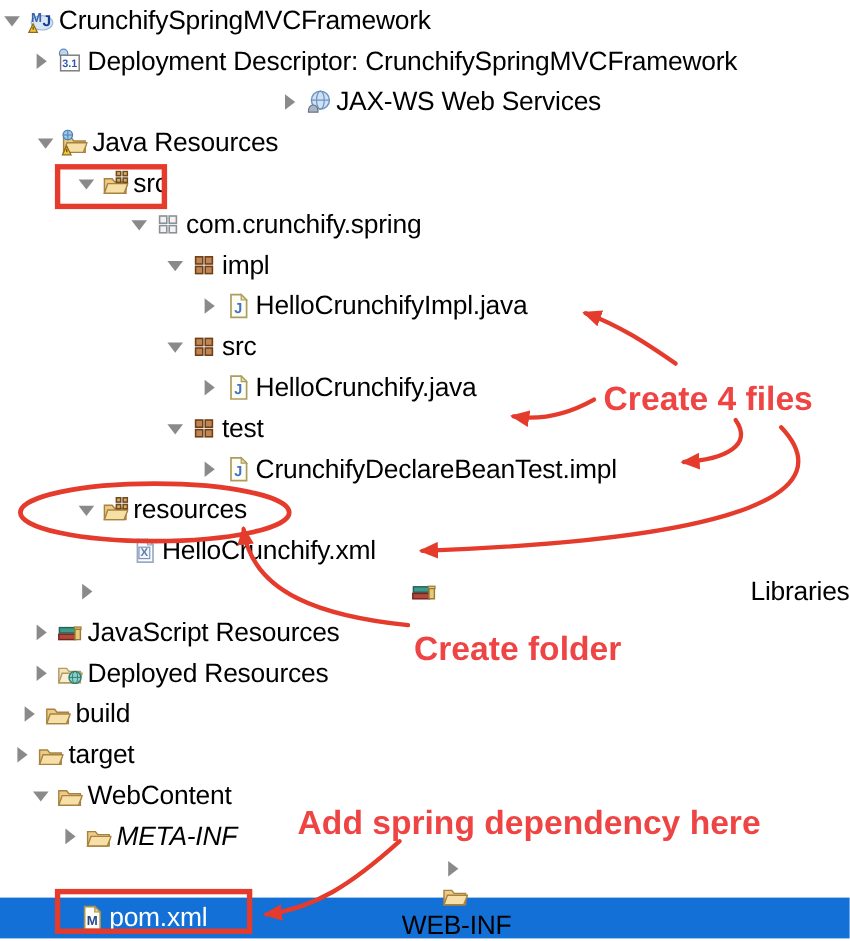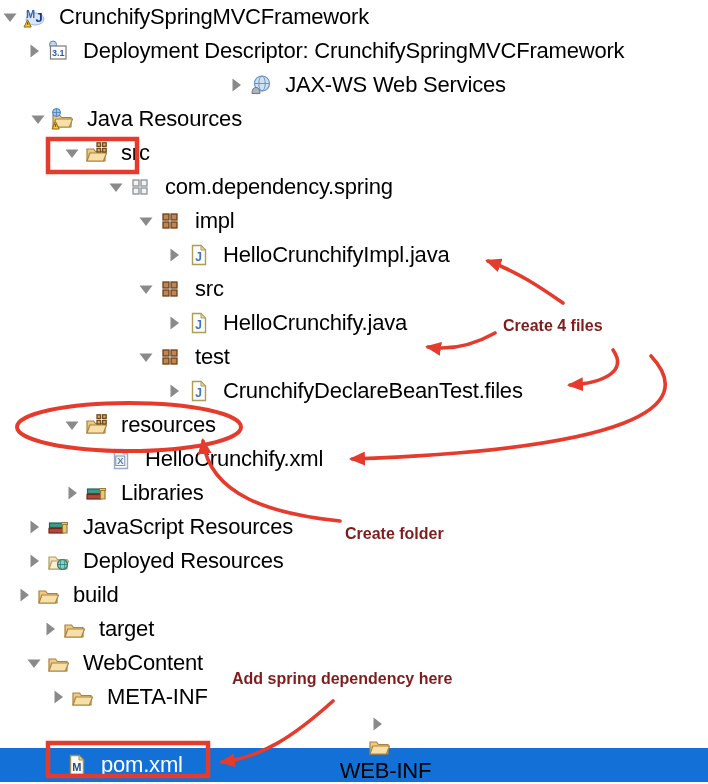--- a/index.html
+++ b/index.html
@@ -9,25 +9,25 @@
     font-family:"Liberation Sans","DejaVu Sans",sans-serif;
   }
   #tree{position:absolute;left:0;top:0;width:708px;z-index:1;}
   .row{
     height:34px;display:flex;align-items:center;
     font-size:22px;color:#000;white-space:nowrap;
   }
   .row.selected{background:#1370d6;color:#ffffff;}
   .arrow-slot{width:20px;flex:0 0 20px;display:flex;align-items:center;justify-content:flex-start;}
   .icon-slot{width:24px;flex:0 0 24px;display:flex;align-items:center;justify-content:center;}
-  .lbl{margin-left:13px;letter-spacing:-0.2px;}
+  .lbl{margin-left:3px;letter-spacing:-0.2px;}
   #overlay{position:absolute;left:0;top:0;width:708px;height:784px;z-index:5;pointer-events:none;}
   .anno-text{
-    position:absolute;z-index:6;font-size:16px;font-weight:600;
-    color:#7f1d1d;white-space:nowrap;pointer-events:none;
+    position:absolute;z-index:6;font-size:28px;font-weight:600;
+    color:#ef4444;white-space:nowrap;pointer-events:none;
     font-family:"Liberation Sans","DejaVu Sans",sans-serif;
   }
 </style>
 </head>
 <body>
 
 <div id="tree">
     <div class="row" style="padding-left: 2px;">
       <span class="arrow-slot">
         <svg width="16" height="16" viewBox="0 0 16 16">
@@ -123,21 +123,21 @@
       <span class="icon-slot">
         <svg width="22" height="22" viewBox="0 0 22 22" font-family="Liberation Sans,sans-serif">
           <g fill="#f2f2f2" stroke="#8a8f96" stroke-width="1.3">
             <rect x="4" y="4" width="6" height="6"></rect>
             <rect x="12" y="4" width="6" height="6"></rect>
             <rect x="4" y="12" width="6" height="6"></rect>
             <rect x="12" y="12" width="6" height="6"></rect>
           </g>
         </svg>
       </span>
-      <span class="lbl">com.dependency.spring</span>
+      <span class="lbl">com.crunchify.spring</span>
     </div>
     <div class="row" style="padding-left: 138px;">
       <span class="arrow-slot">
         <svg width="16" height="16" viewBox="0 0 16 16">
           <path d="M1.5 4.5 L14.5 4.5 L8 13 z" fill="#8a8a8a"></path>
         </svg>
       </span>
       <span class="icon-slot">
         <svg width="22" height="22" viewBox="0 0 22 22" font-family="Liberation Sans,sans-serif">
           <g fill="#c08552" stroke="#6e3f16" stroke-width="1.3">
@@ -222,21 +222,21 @@
           <path d="M4.5 1.5 L13 8 L4.5 14.5 z" fill="#8a8a8a"></path>
         </svg>
       </span>
       <span class="icon-slot">
         <svg width="22" height="22" viewBox="0 0 22 22" font-family="Liberation Sans,sans-serif">
           <path d="M5.5 1.5 H14 L18.5 6 V20.5 H5.5 z" fill="#fdfdf5" stroke="#ac9d5c" stroke-width="1.4"></path>
           <path d="M14 1.5 L18.5 6 H14 z" fill="#e6dcae" stroke="#ac9d5c"></path>
           <text x="11.5" y="16.5" font-size="12" font-weight="bold" fill="#4173c4" text-anchor="middle">J</text>
         </svg>
       </span>
-      <span class="lbl">CrunchifyDeclareBeanTest.files</span>
+      <span class="lbl">CrunchifyDeclareBeanTest.impl</span>
     </div>
     <div class="row" style="padding-left: 64px;">
       <span class="arrow-slot">
         <svg width="16" height="16" viewBox="0 0 16 16">
           <path d="M1.5 4.5 L14.5 4.5 L8 13 z" fill="#8a8a8a"></path>
         </svg>
       </span>
       <span class="icon-slot">
         <svg width="22" height="22" viewBox="0 0 22 22" font-family="Liberation Sans,sans-serif">
           <path d="M2 7 h6.5 l2 2.5 H20 v9.5 H2 z" fill="#eccb87" stroke="#a8823f" stroke-width="1.2"></path>
@@ -255,21 +255,21 @@
       <span class="icon-slot">
         <svg width="22" height="22" viewBox="0 0 22 22" font-family="Liberation Sans,sans-serif">
           <path d="M5.5 1.5 H14 L18.5 6 V20.5 H5.5 z" fill="#fcfdff" stroke="#9aaac2" stroke-width="1.4"></path>
           <path d="M14 1.5 L18.5 6 H14 z" fill="#dce5f0" stroke="#9aaac2"></path>
           <rect x="6.8" y="8" width="9" height="9.5" fill="#f2f5fa" stroke="#7d93b5"></rect>
           <text x="11.3" y="15.6" font-size="9.5" font-weight="bold" fill="#5c7eae" text-anchor="middle">X</text>
         </svg>
       </span>
       <span class="lbl">HelloCrunchify.xml</span>
     </div>
-    <div class="row" style="padding-left: 64px;">
+    <div class="row" style="padding-left: 64px; justify-content: space-between;">
       <span class="arrow-slot">
         <svg width="16" height="16" viewBox="0 0 16 16">
           <path d="M4.5 1.5 L13 8 L4.5 14.5 z" fill="#8a8a8a"></path>
         </svg>
       </span>
       <span class="icon-slot">
         <svg width="22" height="22" viewBox="0 0 22 22" font-family="Liberation Sans,sans-serif">
           <rect x="2.5" y="7" width="13" height="4.5" fill="#3f9a8c" stroke="#1f6458" stroke-width="1.2"></rect>
           <rect x="2" y="12.5" width="14" height="4.5" fill="#b4473c" stroke="#76251d" stroke-width="1.2"></rect>
           <rect x="15" y="6.5" width="5.5" height="2" fill="#e7c97e" stroke="#9a7b33"></rect>
@@ -318,21 +318,21 @@
         </svg>
       </span>
       <span class="icon-slot">
         <svg width="22" height="22" viewBox="0 0 22 22" font-family="Liberation Sans,sans-serif">
           <path d="M2 7 h6.5 l2 2.5 H20 v9.5 H2 z" fill="#eccb87" stroke="#a8823f" stroke-width="1.2"></path>
           <path d="M2 19 L4.8 11 H21.6 L18.4 19 z" fill="#f6e0a8" stroke="#a8823f" stroke-width="1.2"></path>
         </svg>
       </span>
       <span class="lbl">build</span>
     </div>
-    <div class="row" style="padding-left: 42px;">
+    <div class="row" style="padding-left: 10px;">
       <span class="arrow-slot">
         <svg width="16" height="16" viewBox="0 0 16 16">
           <path d="M4.5 1.5 L13 8 L4.5 14.5 z" fill="#8a8a8a"></path>
         </svg>
       </span>
       <span class="icon-slot">
         <svg width="22" height="22" viewBox="0 0 22 22" font-family="Liberation Sans,sans-serif">
           <path d="M2 7 h6.5 l2 2.5 H20 v9.5 H2 z" fill="#eccb87" stroke="#a8823f" stroke-width="1.2"></path>
           <path d="M2 19 L4.8 11 H21.6 L18.4 19 z" fill="#f6e0a8" stroke="#a8823f" stroke-width="1.2"></path>
         </svg>
@@ -346,21 +346,21 @@
         </svg>
       </span>
       <span class="icon-slot">
         <svg width="22" height="22" viewBox="0 0 22 22" font-family="Liberation Sans,sans-serif">
           <path d="M2 7 h6.5 l2 2.5 H20 v9.5 H2 z" fill="#eccb87" stroke="#a8823f" stroke-width="1.2"></path>
           <path d="M2 19 L4.8 11 H21.6 L18.4 19 z" fill="#f6e0a8" stroke="#a8823f" stroke-width="1.2"></path>
         </svg>
       </span>
       <span class="lbl">WebContent</span>
     </div>
-    <div class="row" style="padding-left: 50px;">
+    <div class="row" style="padding-left: 50px; font-style: italic;">
       <span class="arrow-slot">
         <svg width="16" height="16" viewBox="0 0 16 16">
           <path d="M4.5 1.5 L13 8 L4.5 14.5 z" fill="#8a8a8a"></path>
         </svg>
       </span>
       <span class="icon-slot">
         <svg width="22" height="22" viewBox="0 0 22 22" font-family="Liberation Sans,sans-serif">
           <path d="M2 7 h6.5 l2 2.5 H20 v9.5 H2 z" fill="#eccb87" stroke="#a8823f" stroke-width="1.2"></path>
           <path d="M2 19 L4.8 11 H21.6 L18.4 19 z" fill="#f6e0a8" stroke="#a8823f" stroke-width="1.2"></path>
         </svg>
@@ -405,13 +405,13 @@
     <path d="M 563 303 C 540 287, 516 271, 488 261" stroke-width="3.6" stroke-linecap="round" marker-end="url(#ah)" fill="none" stroke="#e53b2c"></path>
     <path d="M 495 333 C 470 347, 448 350, 428 347" stroke-width="3.6" stroke-linecap="round" marker-end="url(#ah)" fill="none" stroke="#e53b2c"></path>
     <path d="M 613 350 C 628 371, 604 383, 570 385" stroke-width="3.6" stroke-linecap="round" marker-end="url(#ah)" fill="none" stroke="#e53b2c"></path>
     <path d="M 651 356 C 700 408, 628 449, 352 459" stroke-width="3.6" stroke-linecap="round" marker-end="url(#ah)" fill="none" stroke="#e53b2c"></path>
     <path d="M 340 521 C 272 514, 210 496, 203 441" stroke-width="3.6" stroke-linecap="round" marker-end="url(#ah)" fill="none" stroke="#e53b2c"></path>
     <path d="M 333 701 C 293 737, 262 757, 222 762" stroke-width="3.6" stroke-linecap="round" marker-end="url(#ah)" fill="none" stroke="#e53b2c"></path>
   </svg>
 
 <div class="anno-text" style="left: 503px; top: 317px;">Create 4 files</div>
 <div class="anno-text" style="left: 345px; top: 525px;">Create folder</div>
-<div class="anno-text" style="left: 232px; top: 670px;">Add spring dependency here</div>
+<div class="anno-text" style="left: 248px; top: 670px;">Add spring dependency here</div>
 
 </body></html>

